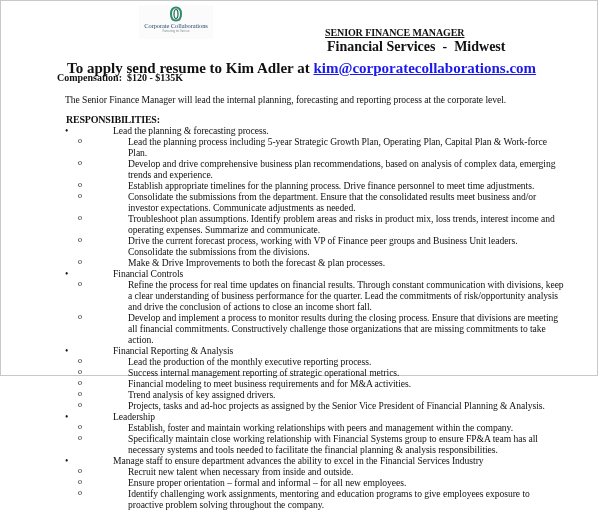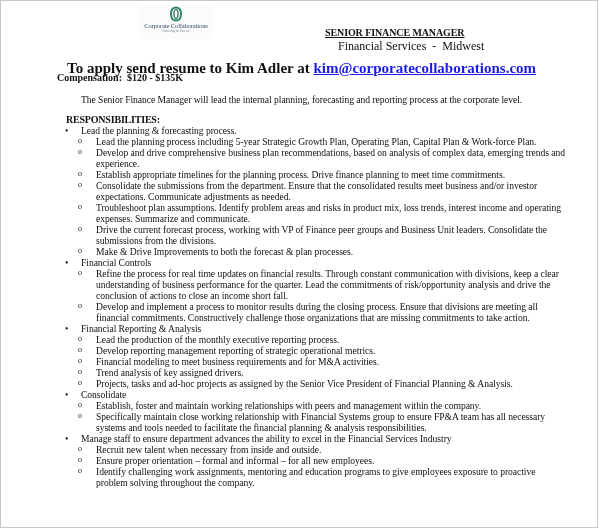--- a/index.html
+++ b/index.html
@@ -4,65 +4,65 @@
   <style>
     html, body { margin: 0; padding: 0; }
     body {
       width: 600px; height: 530px; overflow: hidden;
       background: #ffffff;
       font-family: "Liberation Serif", "DejaVu Serif", serif;
       color: #111;
     }
     .page {
       position: relative;
-      width: 598px; height: 528px;
+      width: 598px; height: 376px;
       border: 1px solid #c8c8c8;
       border-top-width: 1px;
       box-sizing: border-box;
       background: #fff;
     }
     .logo {
       position: absolute; left: 138px; top: 4px; width: 74px; height: 34px;
       text-align: center; background: #fbfbfb;
     }
     .logo-mark { display:block; margin: 1px auto 0; }
     .logo-name {
       display: block; font-size: 6.5px; color: #2c4a6e; line-height: 7px; white-space: nowrap;
       letter-spacing: -0.1px;
     }
     .logo-tag { display:block; font-size: 3px; color: #7a8a9a; line-height: 4px; }
     .job-title {
       position: absolute; left: 324px; top: 26px; font-size: 10px; font-weight: bold;
       text-decoration: underline; letter-spacing: -0.1px;
     }
     .job-sub {
-      position: absolute; left: 337px; top: 38px; font-size: 12px; font-weight: normal; white-space: pre;
+      position: absolute; left: 326px; top: 38px; font-size: 14px; font-weight: bold; white-space: pre;
     }
     .apply {
       position: absolute; left: 66px; top: 59px; font-size: 15px; font-weight: bold; white-space: nowrap;
     }
     .apply a { color: #1a1aee; text-decoration: underline; }
     .comp {
       position: absolute; left: 56px; top: 71px; font-size: 10px; font-weight: bold; white-space: pre;
     }
     .intro {
-      position: absolute; left: 80px; top: 93px; font-size: 9.6px; white-space: nowrap; letter-spacing: -0.05px;
+      position: absolute; left: 64px; top: 93px; font-size: 9.6px; white-space: nowrap; letter-spacing: -0.05px;
     }
     .resp-head {
       position: absolute; left: 65px; top: 113px; font-size: 10px; font-weight: bold; letter-spacing: -0.2px;
     }
     .list {
       position: absolute; left: 64px; top: 124px; width: 500px;
       font-size: 9.6px; line-height: 11px; letter-spacing: -0.05px;
     }
     .l1 { position: relative; padding-left: 16px; }
     .l1 > .bullet { position: absolute; left: 0; top: 0; width: 8px; }
     .l2 { position: relative; padding-left: 31px; }
     .l2 > .bullet { position: absolute; left: 13px; top: -1px; font-size: 8px; }
-    .txt { display: block; }
+    .txt { display: block; margin-left: 32px; }
   </style>
 </head>
 <body>
 
 <div class="page">
 
   <div class="logo">
     <svg class="logo-mark" width="16" height="16" viewBox="0 0 16 16">
       <path d="M8 1.5 C4.5 1.5 3 4.5 3 8 C3 11.5 4.5 14.5 8 14.5" fill="none" stroke="#2e8b6e" stroke-width="2"></path>
       <path d="M8 1.5 C11.5 1.5 13 4.5 13 8 C13 11.5 11.5 14.5 8 14.5" fill="none" stroke="#2e8b6e" stroke-width="2"></path>
@@ -93,21 +93,21 @@
     <div class="l2">
         <span class="bullet">o</span>
         <span class="txt">Lead the planning process including 5-year Strategic Growth Plan, Operating Plan, Capital Plan &amp; Work-force Plan.</span>
       </div>
     <div class="l2">
         <span class="bullet">o</span>
         <span class="txt">Develop and drive comprehensive business plan recommendations, based on analysis of complex data, emerging trends and experience.</span>
       </div>
     <div class="l2">
         <span class="bullet">o</span>
-        <span class="txt">Establish appropriate timelines for the planning process.  Drive finance planning to meet time commitments.</span>
+        <span class="txt">Establish appropriate timelines for the planning process.  Drive finance personnel to meet time adjustments.</span>
       </div>
     <div class="l2">
         <span class="bullet">o</span>
         <span class="txt">Consolidate the submissions from the department.  Ensure that the consolidated results meet business and/or investor expectations.  Communicate adjustments as needed.</span>
       </div>
     <div class="l2">
         <span class="bullet">o</span>
         <span class="txt">Troubleshoot plan assumptions.  Identify problem areas and risks in product mix, loss trends, interest income and operating expenses.  Summarize and communicate.</span>
       </div>
     <div class="l2">
@@ -135,38 +135,38 @@
     <div class="l1">
       <span class="bullet">•</span>
       <span class="txt">Financial Reporting &amp; Analysis</span>
     </div>
     <div class="l2">
         <span class="bullet">o</span>
         <span class="txt">Lead the production of the monthly executive reporting process.</span>
       </div>
     <div class="l2">
         <span class="bullet">o</span>
-        <span class="txt">Develop reporting management reporting of strategic operational metrics.</span>
+        <span class="txt">Success internal management reporting of strategic operational metrics.</span>
       </div>
     <div class="l2">
         <span class="bullet">o</span>
         <span class="txt">Financial modeling to meet business requirements and for M&amp;A activities.</span>
       </div>
     <div class="l2">
         <span class="bullet">o</span>
         <span class="txt">Trend analysis of key assigned drivers.</span>
       </div>
     <div class="l2">
         <span class="bullet">o</span>
         <span class="txt">Projects, tasks and ad-hoc projects as assigned by the Senior Vice President of Financial Planning &amp; Analysis.</span>
       </div>
 
     <div class="l1">
       <span class="bullet">•</span>
-      <span class="txt">Consolidate</span>
+      <span class="txt">Leadership</span>
     </div>
     <div class="l2">
         <span class="bullet">o</span>
         <span class="txt">Establish, foster and maintain working relationships with peers and management within the company.</span>
       </div>
     <div class="l2">
         <span class="bullet">o</span>
         <span class="txt">Specifically maintain close working relationship with Financial Systems group to ensure FP&amp;A team has all necessary systems and tools needed to facilitate the financial planning &amp; analysis responsibilities.</span>
       </div>
 

